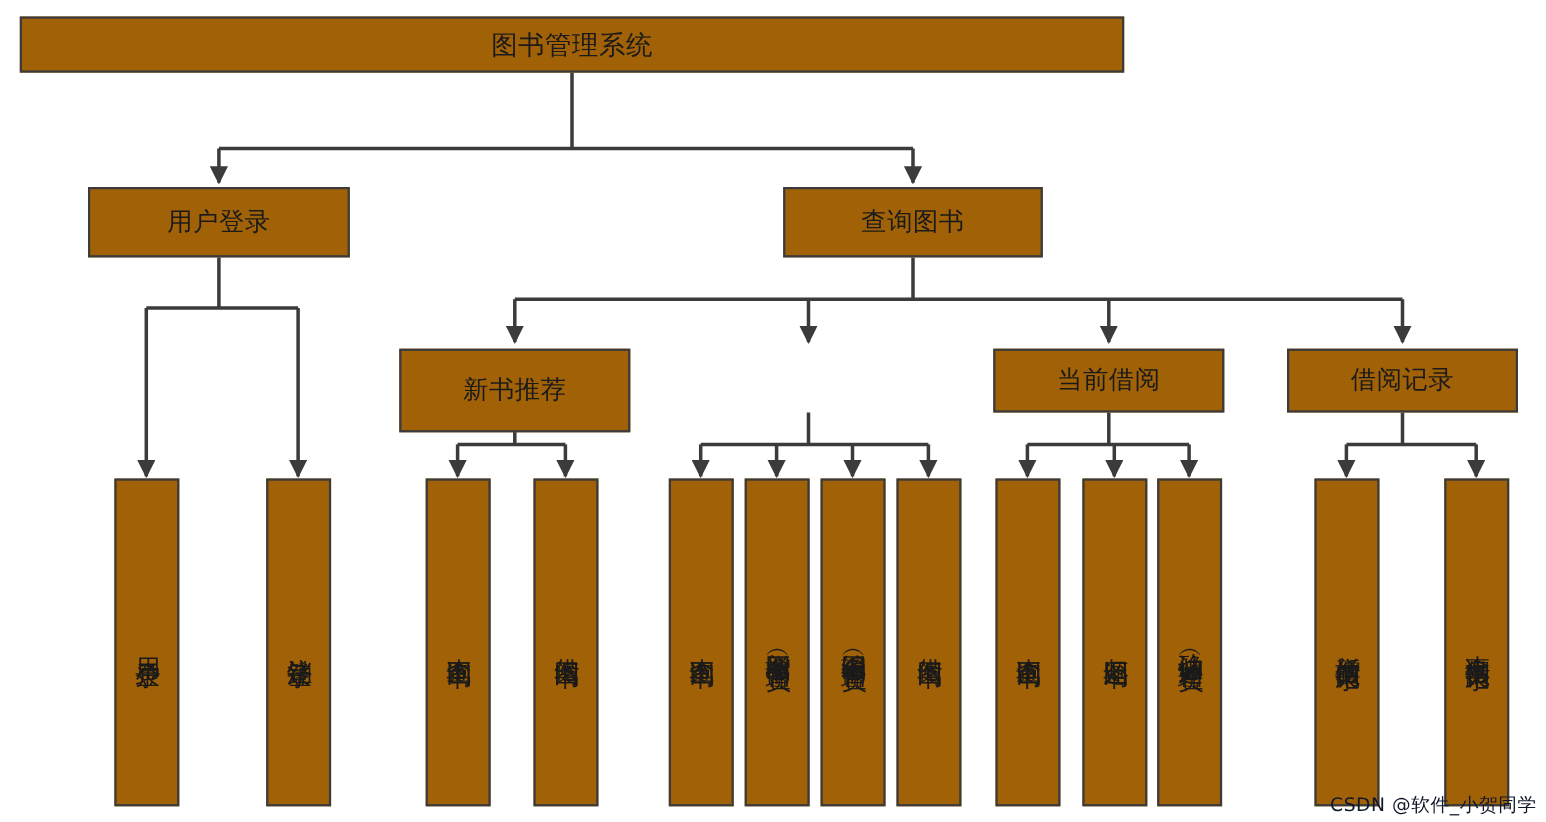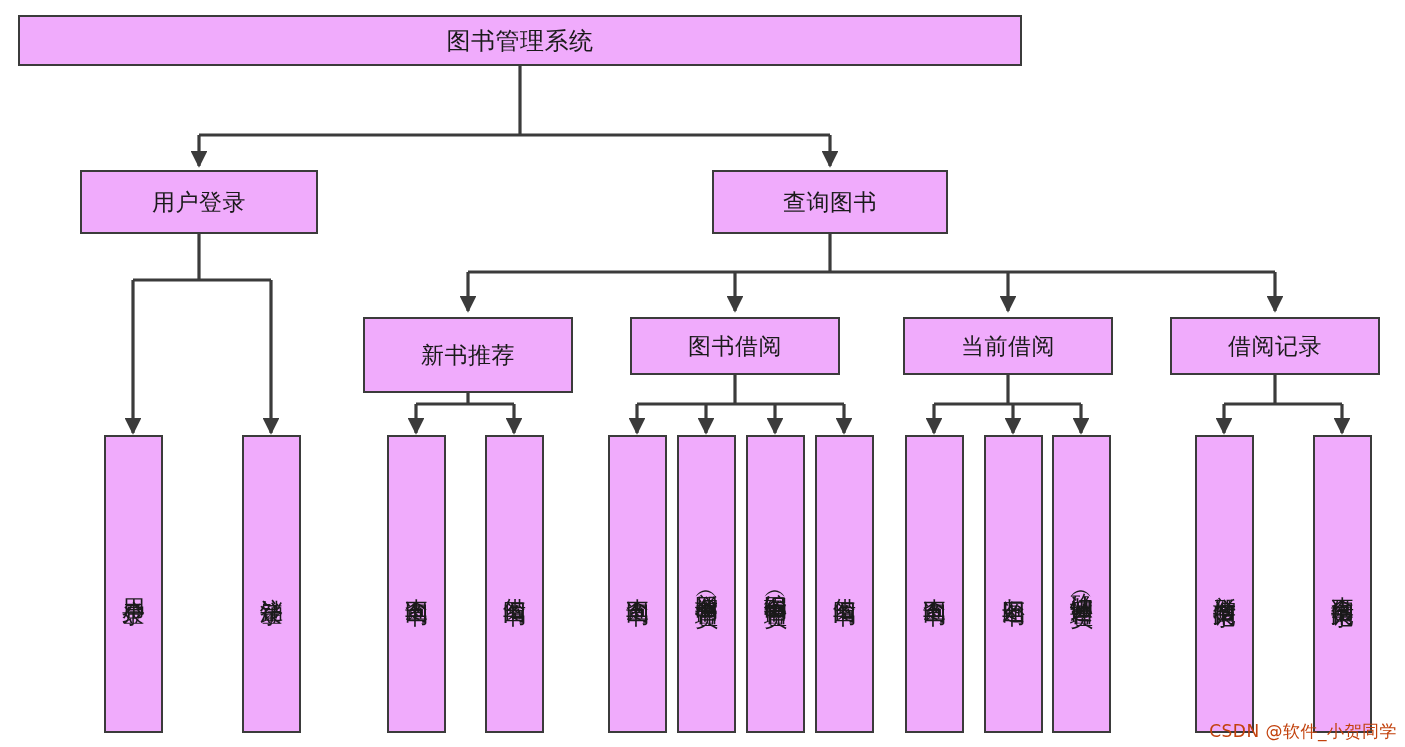--- a/index.html
+++ b/index.html
@@ -22,21 +22,21 @@
     left: 0;
     top: 0;
     width: 1405px;
     height: 747px;
     pointer-events: none;
   }
   .node {
     position: absolute;
     box-sizing: border-box;
     border: 2px solid #3b3b3b;
-    background: #f0abfc;
+    background: #a16207;
     display: flex;
     align-items: center;
     justify-content: center;
     color: #1a1a1a;
     line-height: 1.25;
   }
   .node.horiz {
     font-size: 23px;
     letter-spacing: 0.5px;
   }
@@ -54,21 +54,21 @@
     display: block;
   }
   #title-node {
     font-size: 24px;
   }
   .watermark {
     position: absolute;
     right: 8px;
     bottom: 4px;
     font-size: 17px;
-    color: #c2410c;
+    color: #0f172a;
     letter-spacing: 0.5px;
     white-space: nowrap;
   }
 </style>
 </head>
 <body>
 
 <div id="canvas">
 
   <svg class="edges" viewBox="0 0 1405 747" xmlns="http://www.w3.org/2000/svg">
@@ -128,23 +128,20 @@
   <div class="node horiz" style="left:80px; top:170px; width:238px; height:64px;">
     <span>用户登录</span>
   </div>
   <div class="node horiz" style="left:712px; top:170px; width:236px; height:64px;">
     <span>查询图书</span>
   </div>
 
   <div class="node horiz" style="left:363px; top:317px; width:210px; height:76px;">
     <span>新书推荐</span>
   </div>
-  <div class="node horiz" style="left:630px; top:317px; width:210px; height:58px;">
-    <span>图书借阅</span>
-  </div>
   <div class="node horiz" style="left:903px; top:317px; width:210px; height:58px;">
     <span>当前借阅</span>
   </div>
   <div class="node horiz" style="left:1170px; top:317px; width:210px; height:58px;">
     <span>借阅记录</span>
   </div>
 
   <div class="node vert" style="left:104px; top:435px; width:59px; height:298px;">
     <span class="vlabel">用户登录</span>
   </div>

